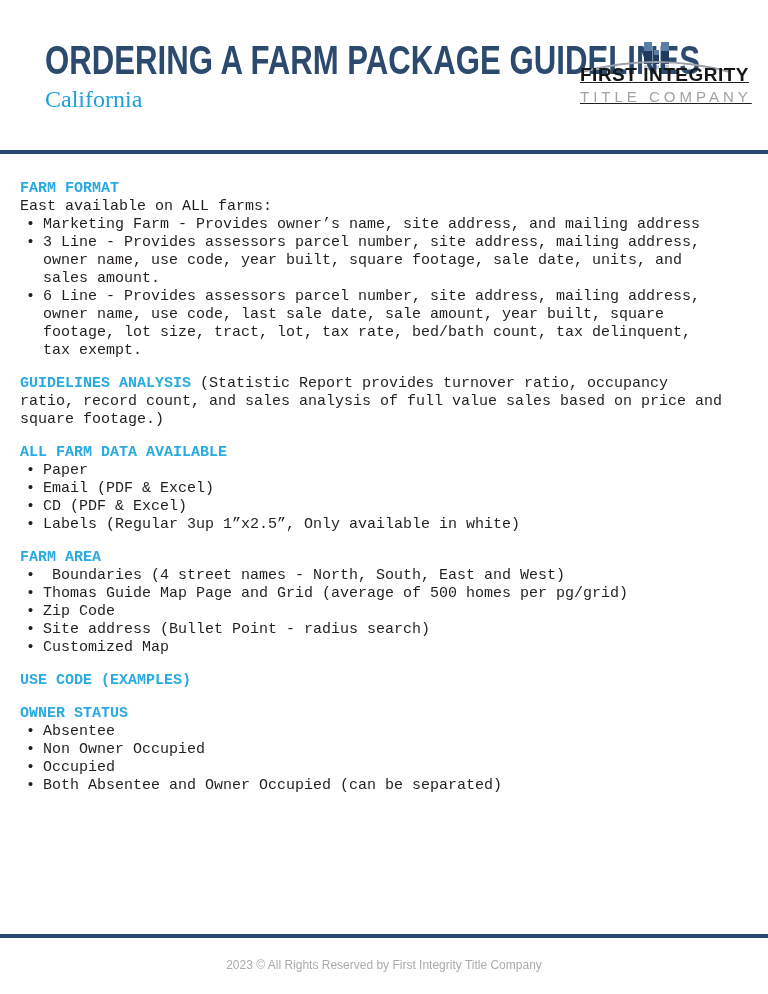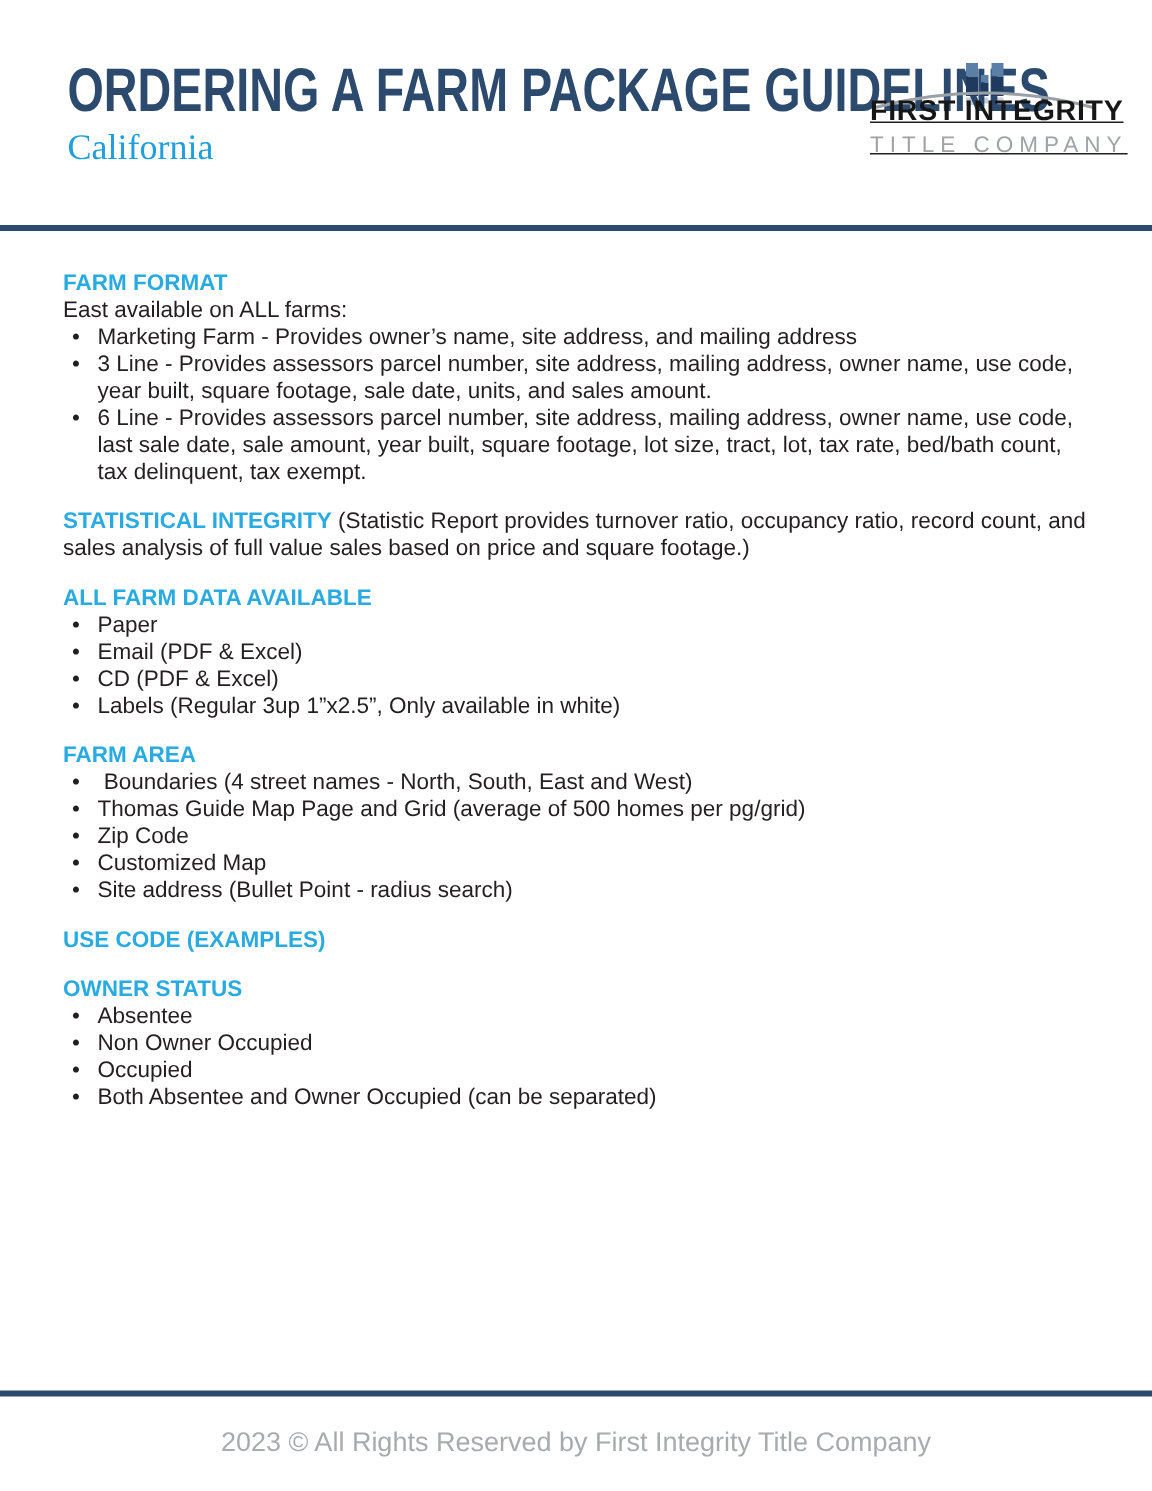--- a/index.html
+++ b/index.html
@@ -32,21 +32,21 @@
     letter-spacing:0.5px; white-space:nowrap; margin-top:-12px;
   }
   .logo-tagline {
     font-size:15px; color:#9FA3A7; letter-spacing:4px;
     white-space:nowrap; margin-top:2px;
   }
   .rule { height:4px; background:#2C4A6E; width:100%; }
   .header .rule { position:absolute; left:0; bottom:0; }
 
   
-  .content { padding:26px 44px 0 42px; font-size:15px; line-height:18px; }
+  .content { padding:26px 44px 0 20px; font-size:15px; line-height:18px;font-family:Liberation Mono, monospace; }
   .section { margin-top:15px; }
   .section:first-child { margin-top:0; }
   .section-heading {
     font-size:15px; font-weight:700; color:#29ABE2; line-height:18px;
   }
   .intro { line-height:18px; }
   ul.bullets { list-style:none; }
   ul.bullets li {
     position:relative; padding-left:23px; line-height:18px;
   }
@@ -54,21 +54,21 @@
     content:"\2022"; position:absolute; left:6px; top:0;
     font-size:15px; line-height:18px; color:#231F20;
   }
   .li-text { white-space:pre-wrap; }
   .stat-para { line-height:18px; }
   .inline-heading { font-weight:700; color:#29ABE2; }
 
   
   .footer { position:absolute; left:0; right:0; bottom:0; }
   .footer-text {
-    text-align:center; color:#A8ABAE; font-size:18px;
+    text-align:center; color:#A8ABAE; font-size:12px;
     margin:20px 0 22px 0;
   }
 </style>
 </head>
 <body>
 
 <div class="page">
 
   <div class="header">
     <div class="title-block">
@@ -105,41 +105,41 @@
       <div class="section-heading">FARM FORMAT</div>
       <p class="intro">East available on ALL farms:</p>
       <ul class="bullets">
         <li><span class="li-text">Marketing Farm - Provides owner’s name, site address, and mailing address</span></li>
         <li><span class="li-text">3 Line - Provides assessors parcel number, site address, mailing address, owner name, use code, year built, square footage, sale date, units, and sales amount.</span></li>
         <li><span class="li-text">6 Line - Provides assessors parcel number, site address, mailing address, owner name, use code, last sale date, sale amount, year built, square footage, lot size, tract, lot, tax rate, bed/bath count, tax delinquent, tax exempt.</span></li>
       </ul>
     </div>
 
     <div class="section">
-      <p class="stat-para"><span class="inline-heading">STATISTICAL INTEGRITY</span> <span class="li-text">(Statistic Report provides turnover ratio, occupancy ratio, record count, and sales analysis of full value sales based on price and square footage.)</span></p>
+      <p class="stat-para"><span class="inline-heading">GUIDELINES ANALYSIS</span> <span class="li-text">(Statistic Report provides turnover ratio, occupancy ratio, record count, and sales analysis of full value sales based on price and square footage.)</span></p>
     </div>
 
     <div class="section">
       <div class="section-heading">ALL FARM DATA AVAILABLE</div>
       <ul class="bullets">
         <li><span class="li-text">Paper</span></li>
         <li><span class="li-text">Email (PDF &amp; Excel)</span></li>
         <li><span class="li-text">CD (PDF &amp; Excel)</span></li>
         <li><span class="li-text">Labels (Regular 3up 1”x2.5”, Only available in white)</span></li>
       </ul>
     </div>
 
     <div class="section">
       <div class="section-heading">FARM AREA</div>
       <ul class="bullets">
         <li><span class="li-text"> Boundaries (4 street names - North, South, East and West)</span></li>
         <li><span class="li-text">Thomas Guide Map Page and Grid (average of 500 homes per pg/grid)</span></li>
         <li><span class="li-text">Zip Code</span></li>
+        <li><span class="li-text">Site address (Bullet Point - radius search)</span></li>
         <li><span class="li-text">Customized Map</span></li>
-        <li><span class="li-text">Site address (Bullet Point - radius search)</span></li>
       </ul>
     </div>
 
     <div class="section">
       <div class="section-heading">USE CODE (EXAMPLES)</div>
       <ul class="bullets">
       </ul>
     </div>
 
     <div class="section">

